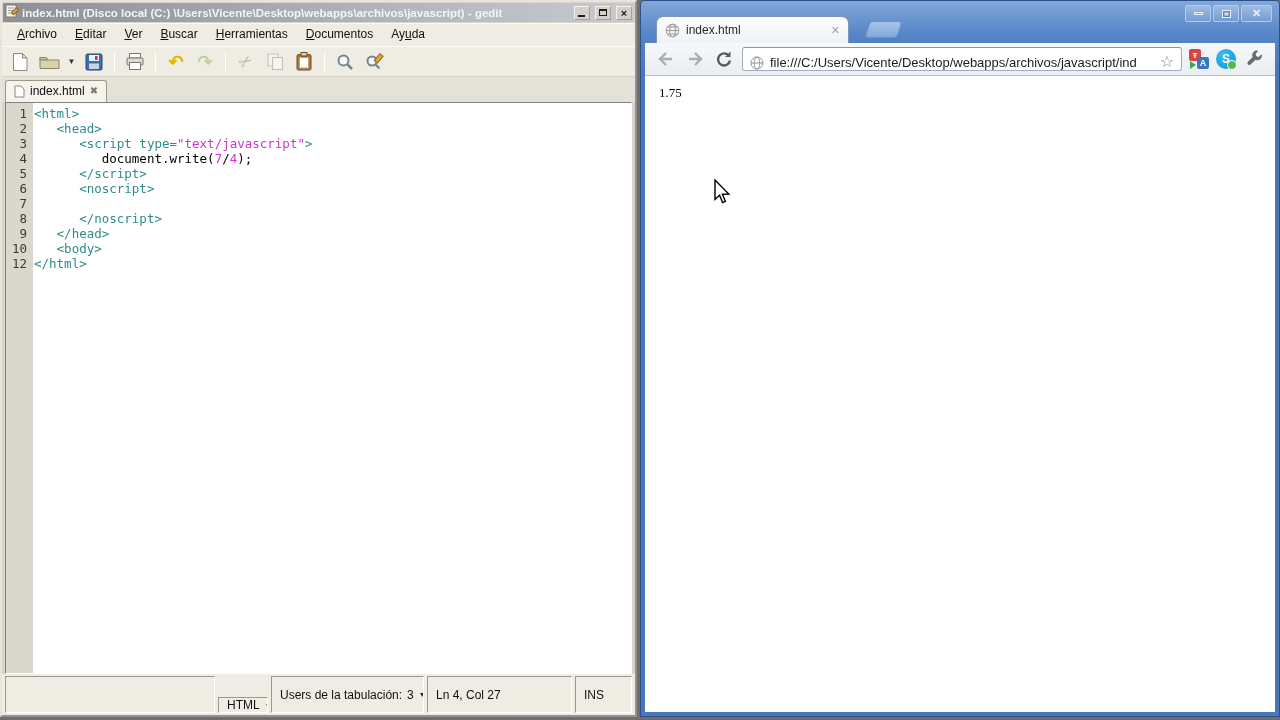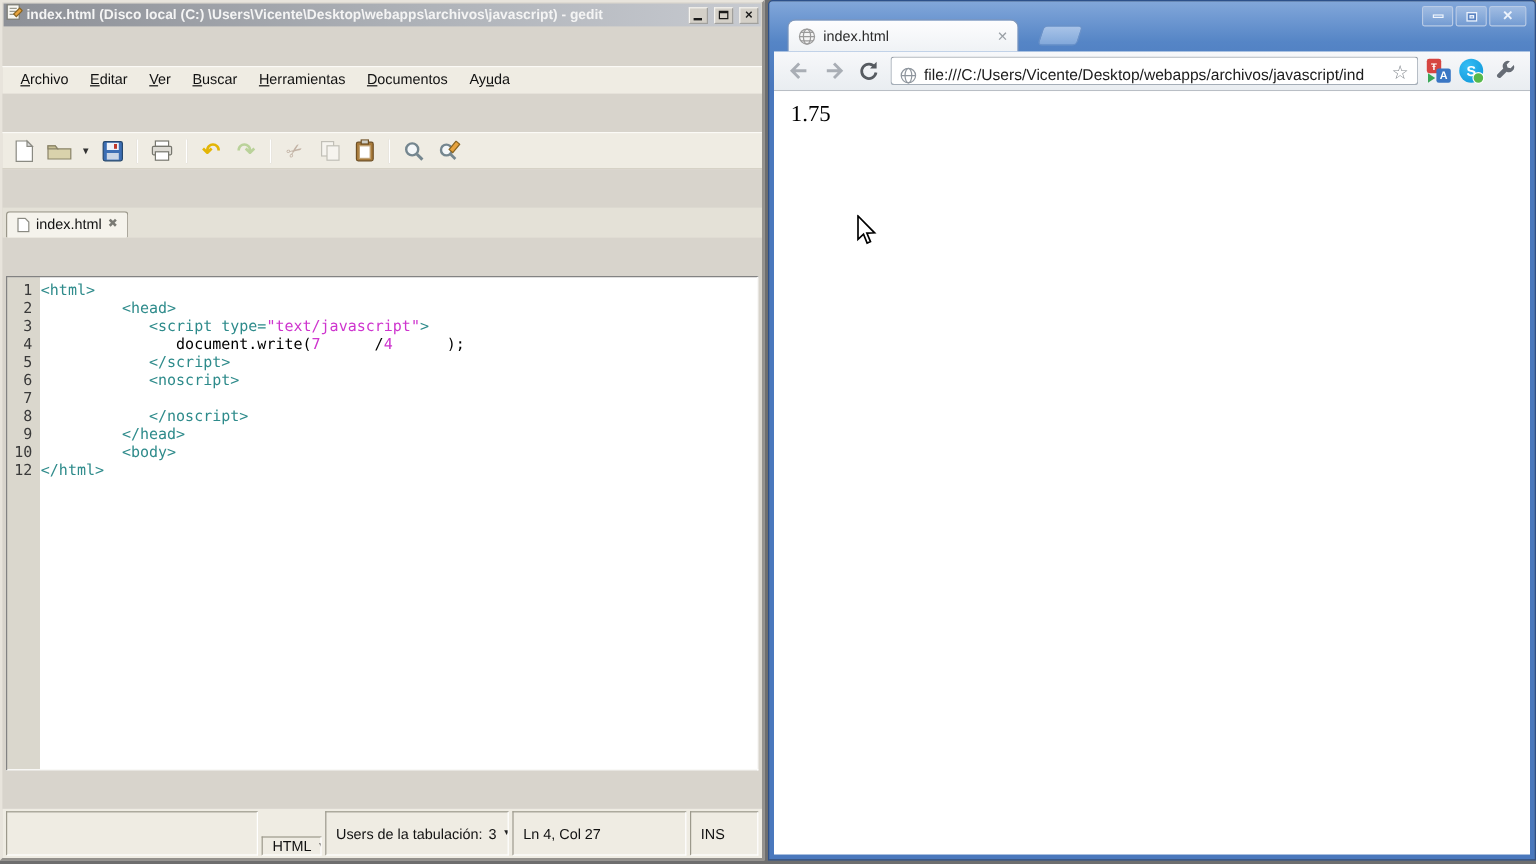--- a/index.html
+++ b/index.html
@@ -1,21 +1,21 @@
 <!DOCTYPE html>
 <html style="--tag: #2E8B8B; --str: #CE35CE; --num: #CE35CE;"><head>
 <meta charset="utf-8">
 <style>
   * { margin:0; padding:0; box-sizing:border-box; }
   body { font-family:"Liberation Sans", sans-serif; }
   #screen { position:relative; width:1280px; height:720px; background:#6e6e6e; overflow:hidden; }
 
   
   .gedit { position:absolute; left:0; top:0; width:637px; height:717px;
-           background:#D8D4CC; border:2px outset #e8e4dc; display:flex; flex-direction:column;gap:32px; }
+           background:#D8D4CC; border:2px outset #e8e4dc; display:flex; flex-direction:column; }
   .g-titlebar { height:19px; margin:1px; background:linear-gradient(90deg,#8d9097,#aeb2b8 55%,#c7cad0);
                 display:flex; align-items:center; padding:0 2px; gap:3px; flex:0 0 auto; }
   .g-title { flex:1; color:#f4f4f4; font-weight:bold; font-size:11.5px; white-space:nowrap; overflow:hidden; }
   .g-btn { width:16px; height:14px; background:#D4D0C8; border:1px outset #f5f3ef; margin-left:2px;
            display:flex; align-items:center; justify-content:center; position:relative; }
   .g-min-glyph { position:absolute; left:3px; bottom:2px; width:7px; height:2px; background:#1a1a1a; }
   .g-max-glyph { width:8px; height:7px; border:1px solid #1a1a1a; border-top-width:2px; }
   .g-close-glyph { font-size:11px; font-weight:bold; color:#1a1a1a; line-height:10px; }
 
   .g-menubar { display:flex; height:23px; padding:0 6px; background:#EFECE3;
@@ -42,21 +42,21 @@
   .g-editor { flex:1; margin:0 3px; border:1px solid #828282; border-right-color:#fff; border-bottom-color:#fff;
               background:linear-gradient(90deg,#DAD7CD 0,#DAD7CD 27px,#fff 27px);
               font-family:"DejaVu Sans Mono", monospace; font-size:12.5px; line-height:15px;
               padding-top:3px; overflow:hidden; }
   .row { display:flex; }
   .lnum { flex:0 0 24px; text-align:right; padding-right:3px; color:#3a3a3a; }
   .txt { white-space:pre; padding-left:4px; color:#000; }
   .c-tag  { color:var(--tag,#2E8B8B); }
   .c-str  { color:var(--str,#CE35CE); }
   .c-num  { color:var(--num,#CE35CE); }
-  .c-plain{ color:#000;padding-left:45px; }
+  .c-plain{ color:#000; }
 
   .g-statusbar { flex:0 0 23px; display:flex; gap:3px; padding:2px 3px; background:#EFECE3; font-size:12px; color:#111; }
   .panel { border:1px solid; border-color:#9c998c #ffffff #ffffff #9c998c; display:flex; align-items:center;
            gap:5px; padding:0 8px; white-space:nowrap; overflow:hidden; }
   .p-empty { width:210px; }
   .p-lang  { width:50px; justify-content:space-between;margin-top:21px; }
   .p-tab   { width:153px; justify-content:space-between; }
   .p-pos   { width:145px; }
   .p-ins   { flex:1; }
   .caret-dn { font-size:7px; color:#222; }
@@ -99,21 +99,21 @@
              color:#fff; font-size:9px; font-weight:bold; display:flex; align-items:center; justify-content:center; }
   .tr-green { position:absolute; left:1px; bottom:0; width:0; height:0; border-left:6px solid #3aa757;
               border-top:4px solid transparent; border-bottom:4px solid transparent; }
   .skype { width:20px; height:20px; border-radius:50%; background:radial-gradient(circle at 35% 30%,#35bdf5,#0c93d6);
            color:#fff; font-weight:bold; font-size:12px; display:flex; align-items:center; justify-content:center;
            position:relative; }
   .skype::after { content:""; position:absolute; right:-1px; bottom:-1px; width:8px; height:8px;
                   border-radius:50%; background:#57b94c; border:1px solid #fff; }
 
   .c-content { flex:1; position:relative; background:#fff; font-family:"Liberation Serif", serif; }
-  .page-text { position:absolute; left:14px; top:9px; font-size:19px; color:#000; }
+  .page-text { position:absolute; left:14px; top:9px; font-size:13px; color:#000; }
   .cursor { position:absolute; left:68px; top:103px; }
 </style>
 </head>
 <body>
 
 <div id="screen">
 
   <div class="gedit">
 
     <div class="g-titlebar">

